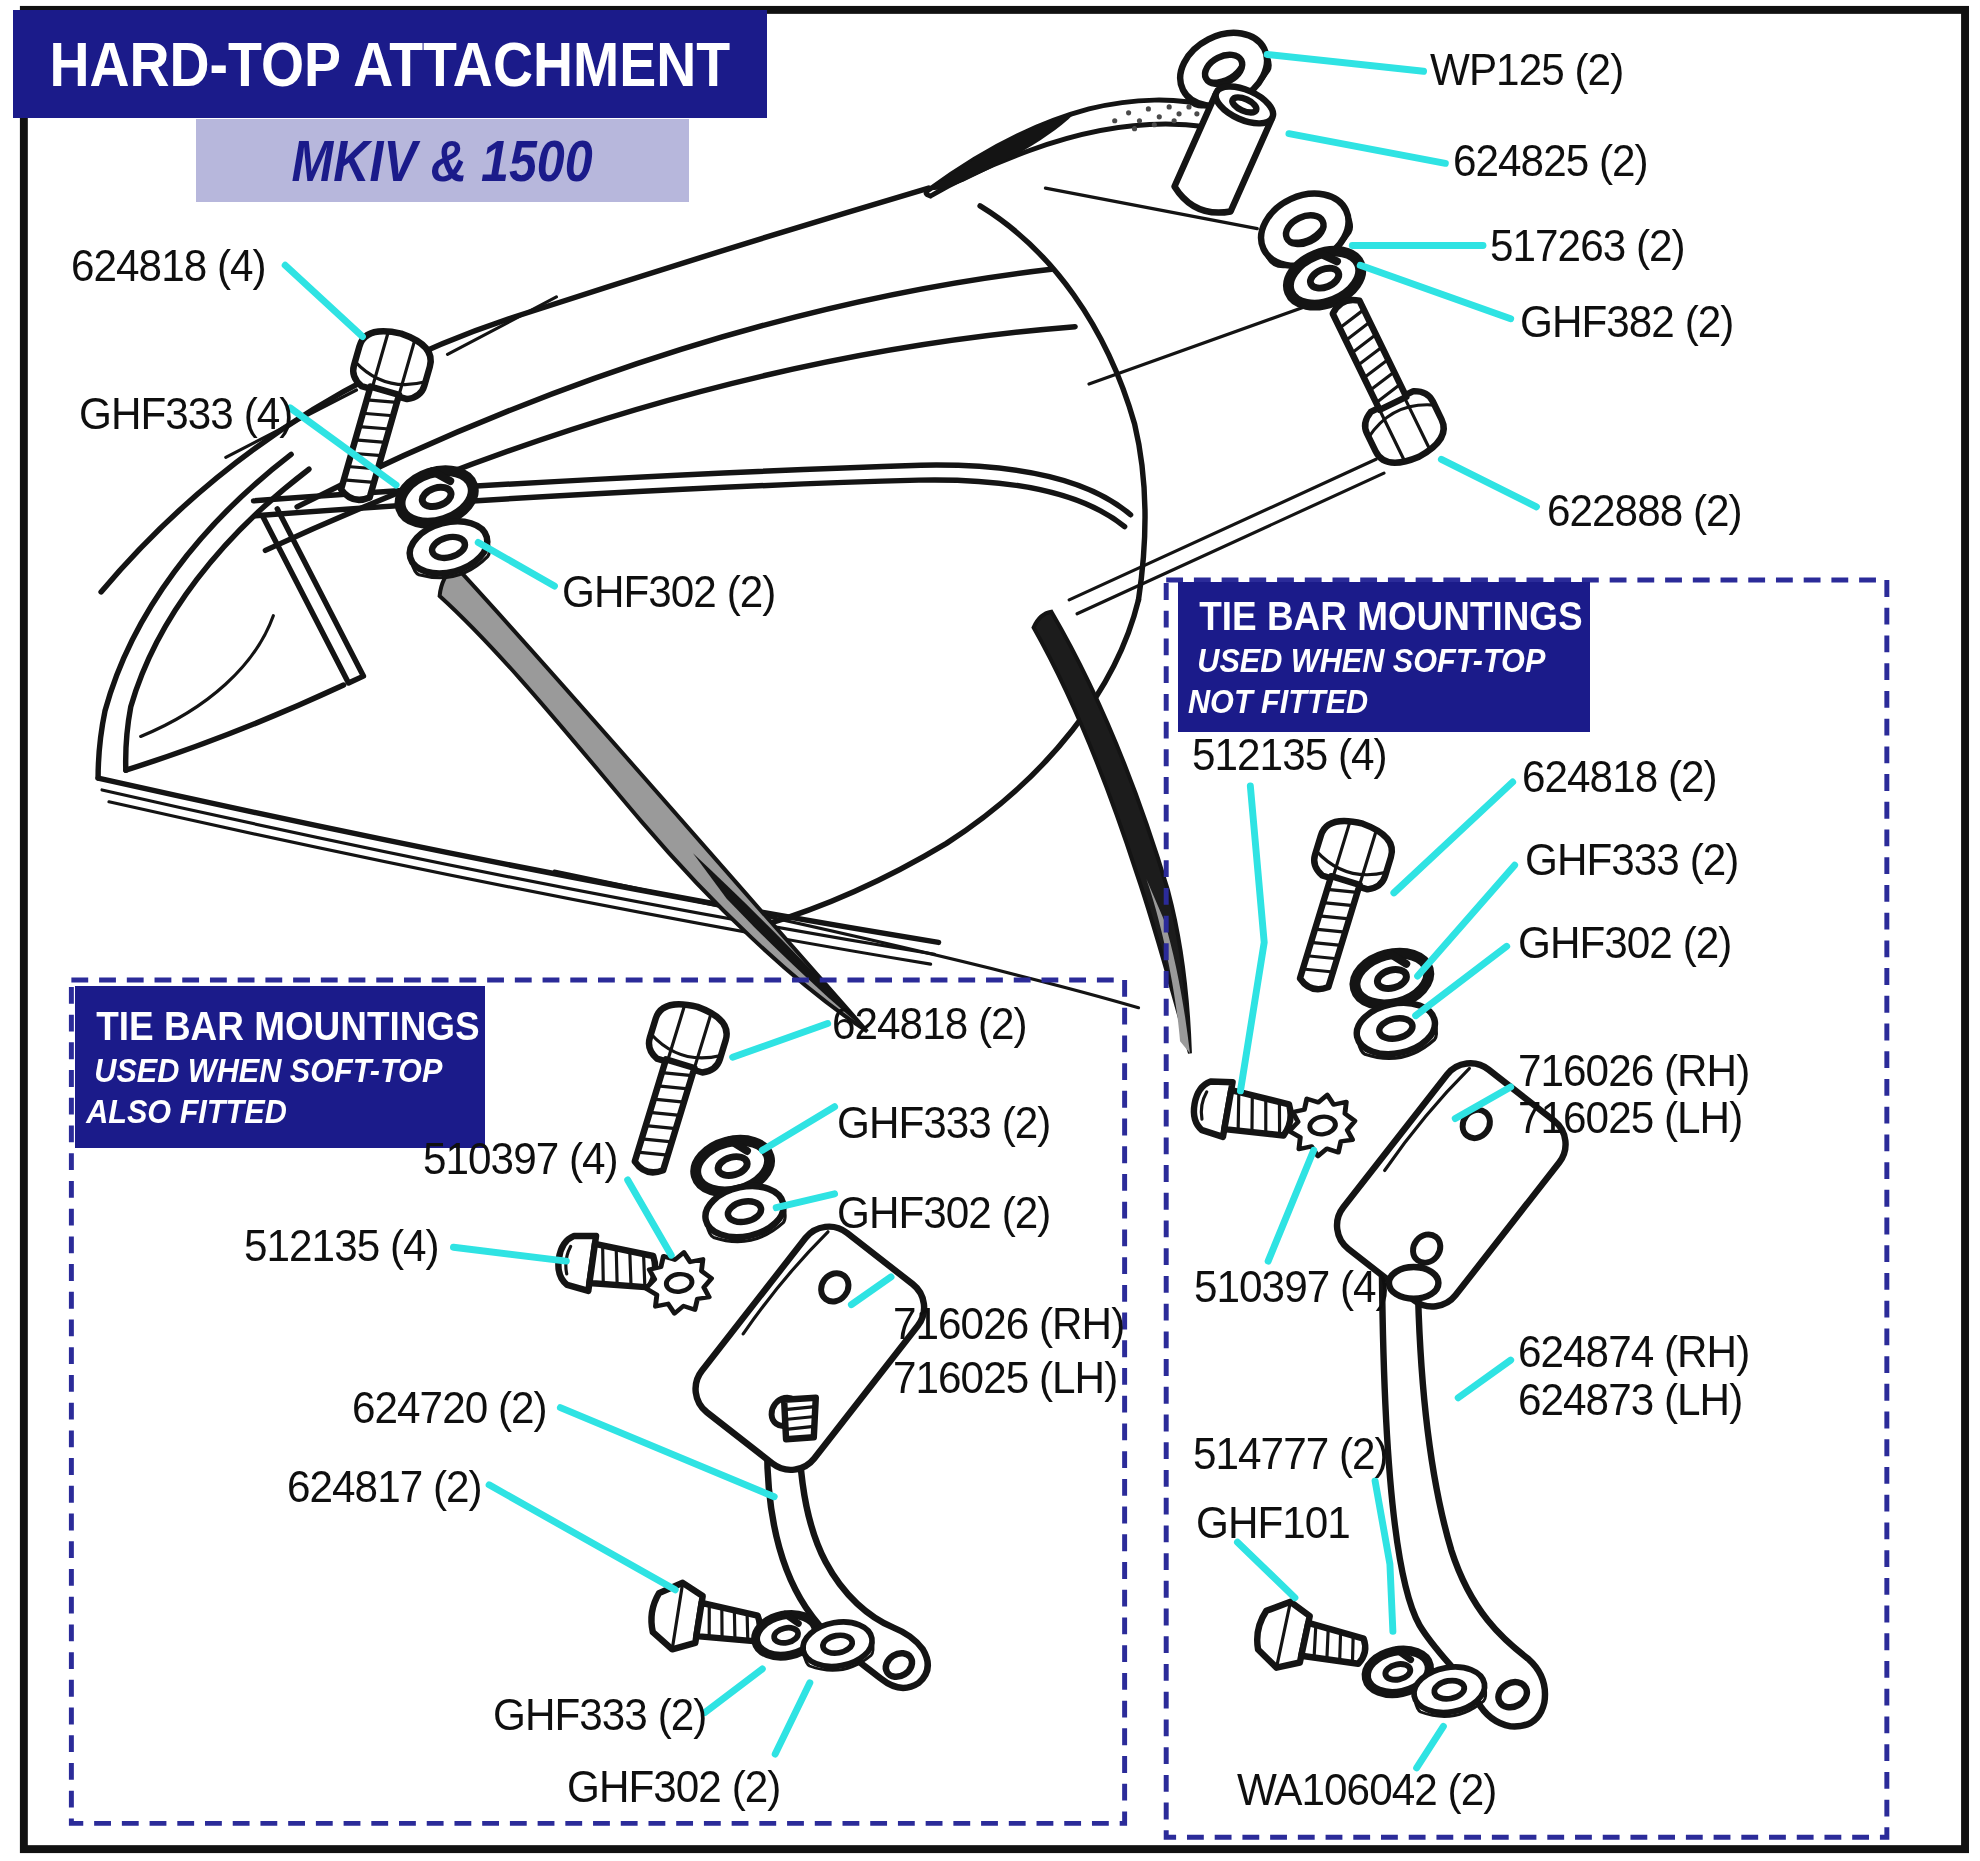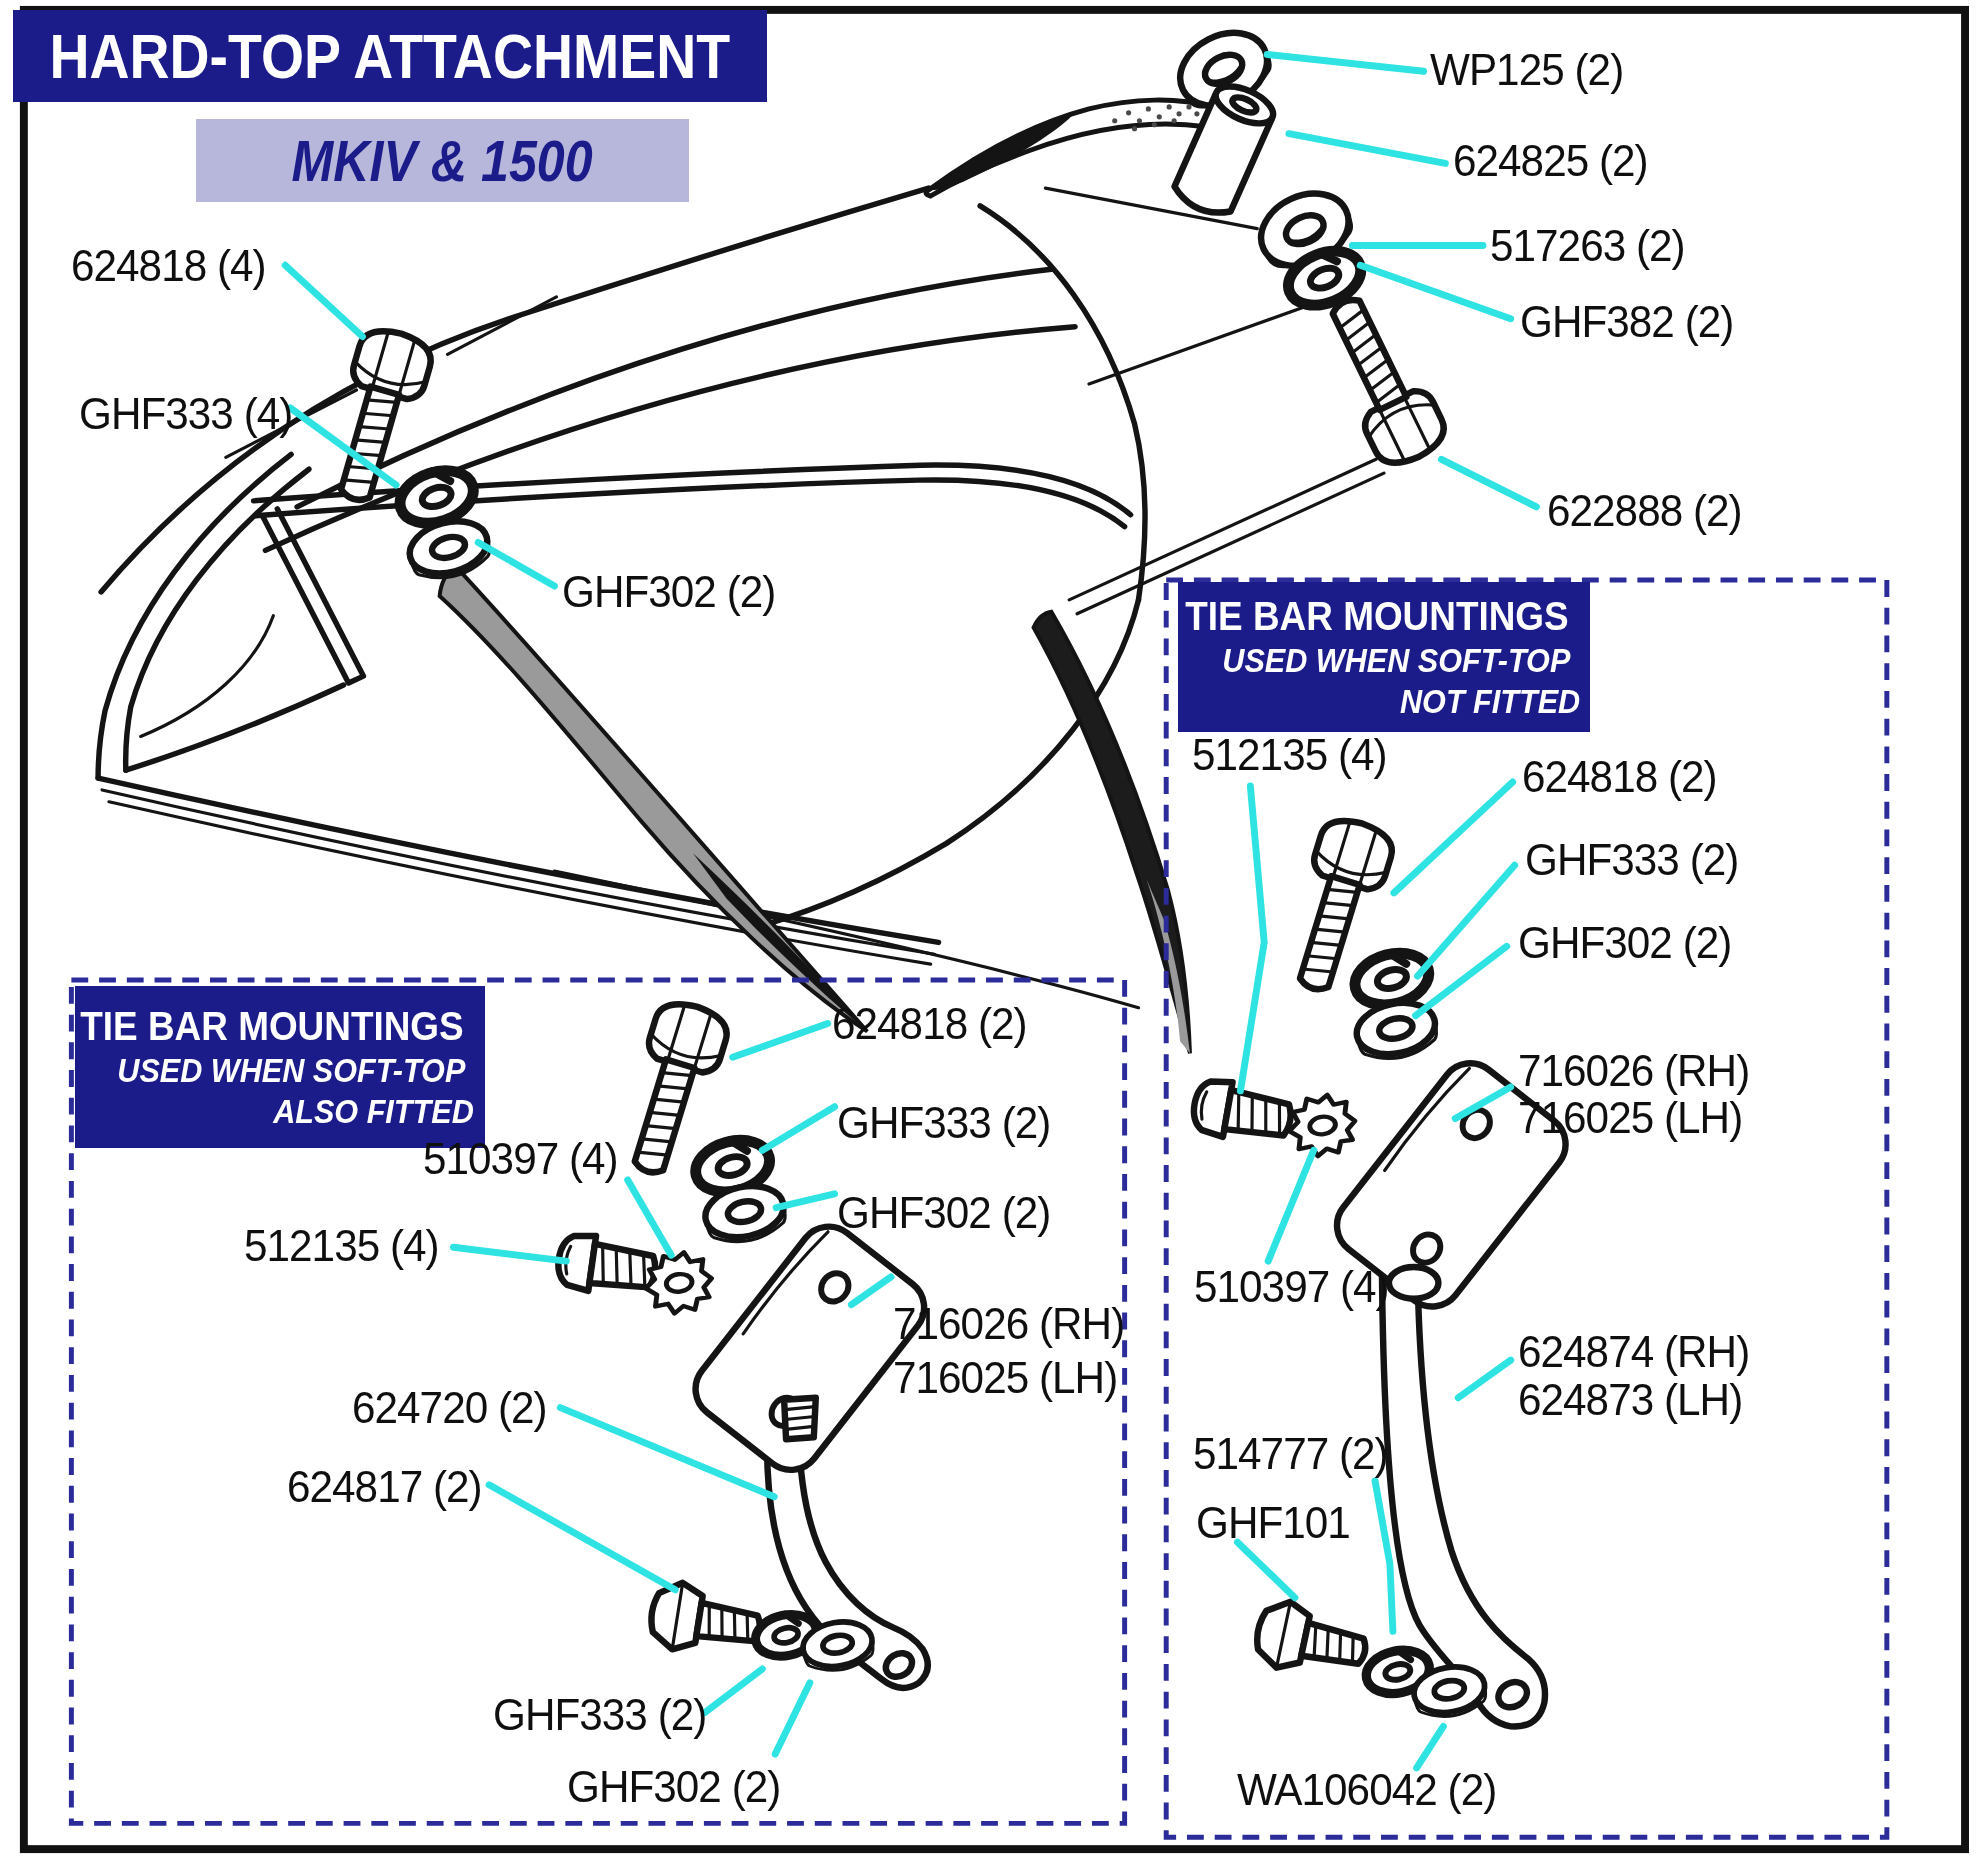--- a/index.html
+++ b/index.html
@@ -9,34 +9,34 @@
   }
   .art{position:absolute;left:0;top:0;}
   
   .ink{stroke:#141414;fill:none;stroke-width:5.5;stroke-linecap:round;}
   .thin{stroke:#141414;fill:none;stroke-width:3.2;stroke-linecap:round;}
   .part{fill:#ffffff;stroke:#141414;stroke-width:6.5;stroke-linejoin:round;}
   .cyan{stroke:#2fe3e3;stroke-width:7;fill:none;stroke-linecap:round;}
   .dash{fill:none;stroke:#2b2b99;stroke-width:5;stroke-dasharray:17 11;}
   
   .bar-title{
-    position:absolute;left:13px;top:10px;width:754px;height:92px;background:#1b1b8a;
+    position:absolute;left:13px;top:10px;width:754px;height:108px;background:#1b1b8a;
     display:flex;align-items:center;justify-content:center;
   }
   .bar-title span{color:#ffffff;font-weight:bold;font-size:63px;letter-spacing:0px;
     transform:scaleX(0.88);white-space:nowrap;}
   .bar-sub{
     position:absolute;left:196px;top:119px;width:493px;height:83px;background:#b7b7dc;
     display:flex;align-items:center;justify-content:center;
   }
   .bar-sub span{color:#1b1b8a;font-weight:bold;font-style:italic;font-size:57px;
     transform:scaleX(0.88);white-space:nowrap;}
   .box-head{
     position:absolute;background:#1b1b8a;color:#fff;display:flex;flex-direction:column;
-    align-items:flex-end;justify-content:center;text-align:center;
+    align-items:flex-start;justify-content:center;text-align:center;
   }
   .box-head .h1{font-weight:bold;font-size:41px;transform:scaleX(0.9);white-space:nowrap;}
   .box-head .h2{font-weight:bold;font-style:italic;font-size:34px;line-height:1.18;
     transform:scaleX(0.9);white-space:nowrap;}
   .lbl{
     position:absolute;font-size:44px;color:#0f0f0f;white-space:nowrap;
     letter-spacing:-1px;transform:scaleX(0.96);transform-origin:left top;line-height:1.0;
   }
 </style>
 </head>

